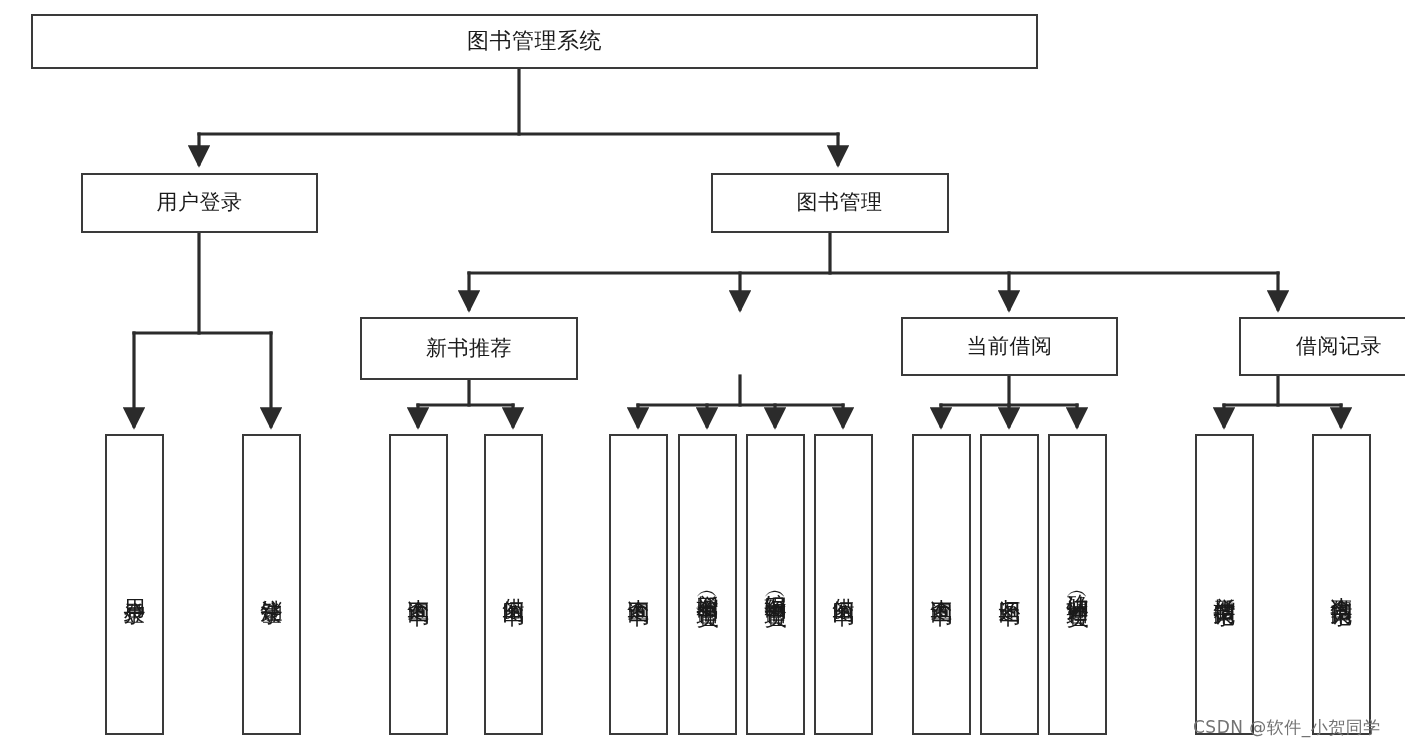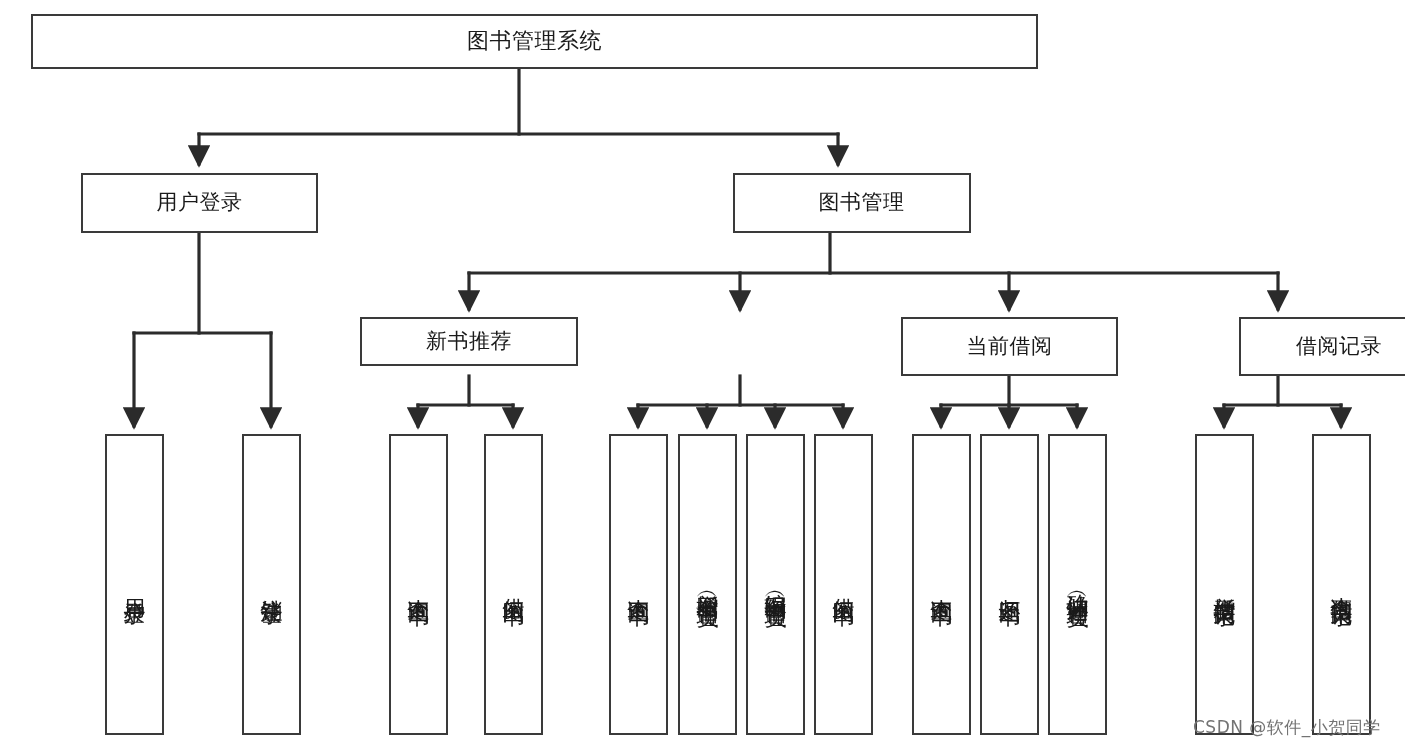--- a/index.html
+++ b/index.html
@@ -127,25 +127,25 @@
     </g>
   </svg>
 
   <div class="node horiz root" style="left:9px; top:14px; width:1007px; height:55px;margin-left:22px;">
     <span class="label">图书管理系统</span>
   </div>
 
   <div class="node horiz" style="left:81px; top:173px; width:237px; height:60px;">
     <span class="label">用户登录</span>
   </div>
-  <div class="node horiz" style="left:733px; top:173px; width:238px; height:60px;padding-left:19px;">
+  <div class="node horiz" style="left:711px; top:173px; width:238px; height:60px;padding-left:19px;">
     <span class="label">图书管理</span>
   </div>
 
-  <div class="node horiz" style="left:360px; top:317px; width:218px; height:49px;">
+  <div class="node horiz" style="left:360px; top:317px; width:218px; height:63px;">
     <span class="label">新书推荐</span>
   </div>
   <div class="node horiz" style="left:901px; top:317px; width:217px; height:59px;">
     <span class="label">当前借阅</span>
   </div>
   <div class="node horiz" style="left:1239px; top:317px; width:200px; height:59px;">
     <span class="label">借阅记录</span>
   </div>
 
   <div class="node vert" style="left:105px; top:434px; width:59px; height:301px;">

